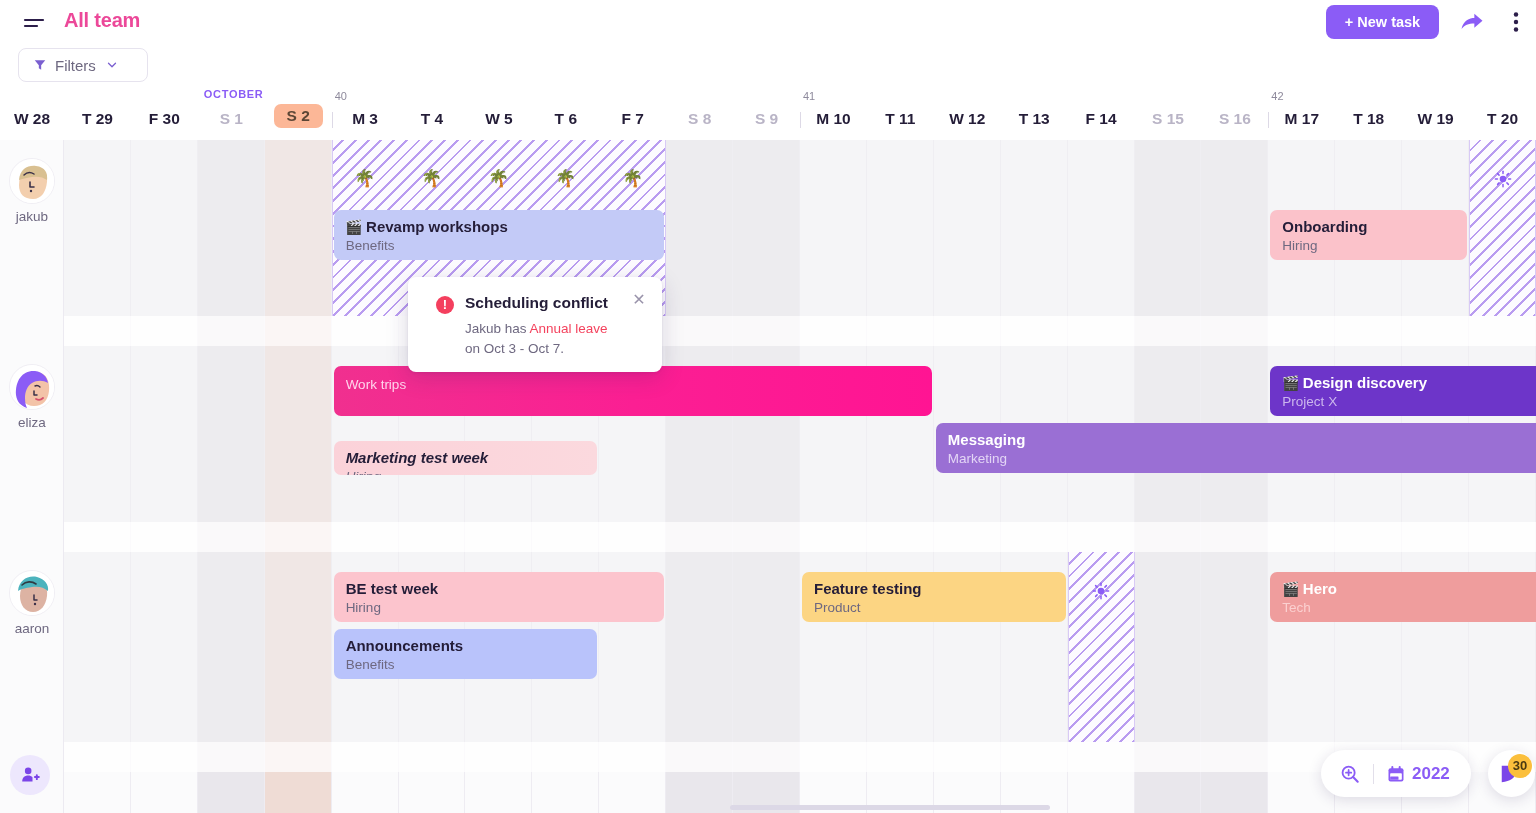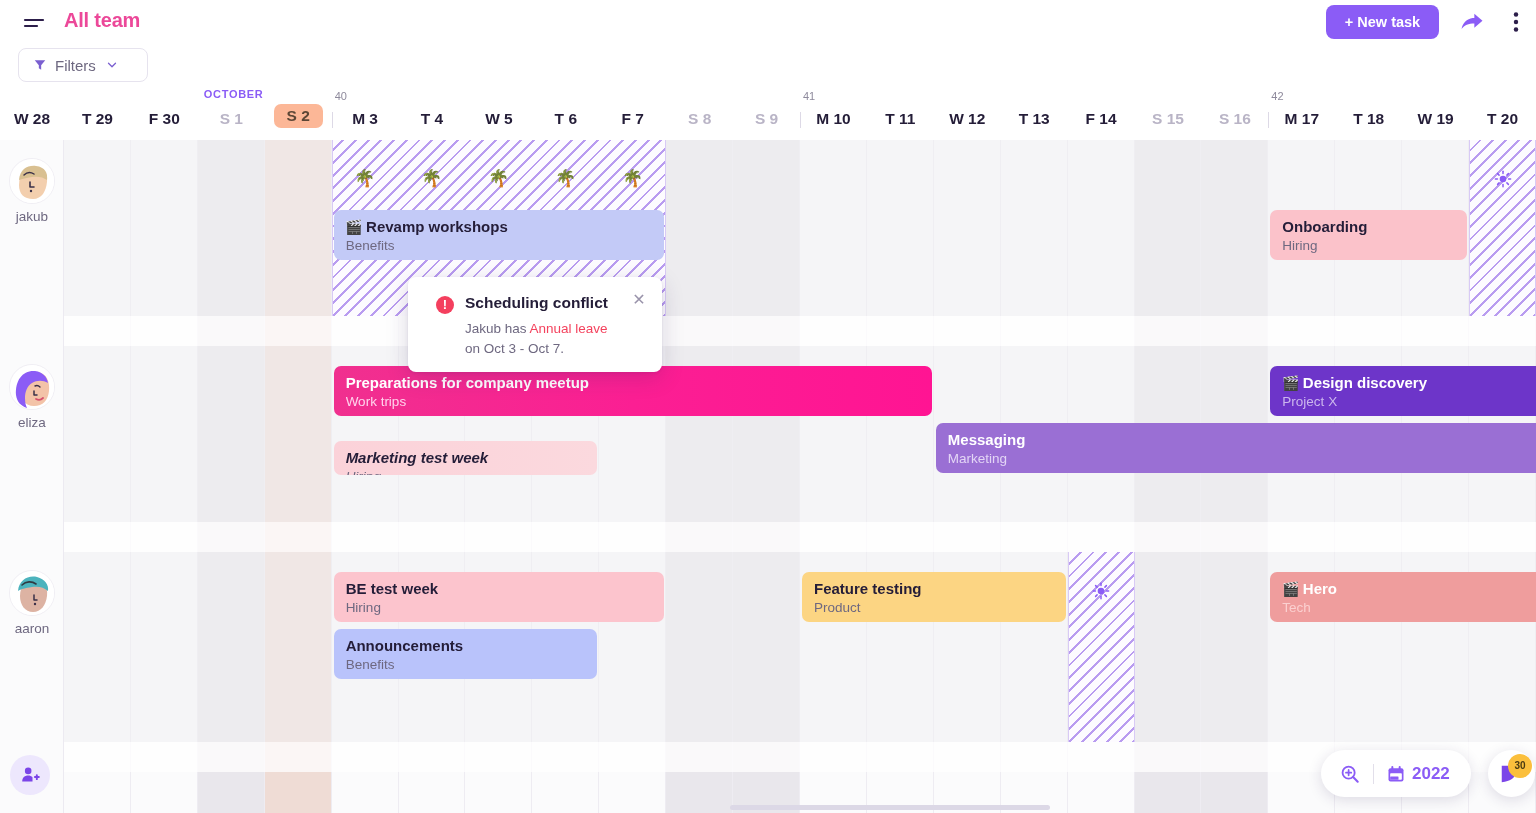--- a/index.html
+++ b/index.html
@@ -188,21 +188,21 @@
   }
   #flagbtn {
     position:absolute; left:1488px; top:750px; width:47px; height:47px;
     background:#fff; border-radius:50%;
     box-shadow:0 3px 14px rgba(50,34,90,0.15);
     z-index:50; cursor:pointer;
   }
   #flagbtn .badge {
     position:absolute; left:20px; top:4px; width:24px; height:24px;
     border-radius:50%; background:#fbbf3c; color:#4a3a12;
-    font-size:10px; font-weight:bold; text-align:center; line-height:24px;
+    font-size:13px; font-weight:bold; text-align:center; line-height:24px;
   }
   #hscroll {
     position:absolute; left:730px; top:805px; width:320px; height:5px;
     background:#dcd8e6; border-radius:3px; z-index:55; cursor:pointer;
   }
 </style>
 </head>
 <body>
 
 <div id="topbar">
@@ -393,21 +393,20 @@
         </svg></div>
       <div class="task" style="left: 269.636px; width: 330.545px; top: 70px; height: 50px; background: rgb(195, 202, 247);">
         <div class="t1" style="color: rgb(36, 29, 56);"><span class="emo">🎬</span>Revamp workshops</div>
         <div class="t2" style="color: rgb(110, 104, 128);">Benefits</div>
       </div>
       <div class="task" style="left: 1206.36px; width: 196.727px; top: 70px; height: 50px; background: rgb(251, 194, 202);">
         <div class="t1" style="color: rgb(36, 29, 56);">Onboarding</div>
         <div class="t2" style="color: rgb(110, 104, 128);">Hiring</div>
       </div>
       <div class="task" style="left: 269.636px; width: 598.182px; top: 226px; height: 50px; background-image: linear-gradient(90deg, rgb(240, 48, 143) 0%, rgb(251, 31, 147) 50%, rgb(255, 20, 147) 100%);">
-        <div class="t1" style="color: rgb(255, 255, 255);">Preparations for company meetup</div>
         <div class="t2" style="color: rgb(255, 212, 236);">Work trips</div>
       </div>
       <div class="task" style="left: 269.636px; width: 263.636px; top: 301px; height: 34px; background-image: linear-gradient(90deg, rgb(251, 210, 217) 0%, rgb(251, 217, 222) 100%); font-style: italic;">
         <div class="t1" style="color: rgb(36, 29, 56);">Marketing test week</div>
         <div class="t2" style="color: rgb(110, 104, 128);">Hiring</div>
       </div>
       <div class="task" style="left: 871.818px; width: 665.091px; top: 283px; height: 50px; background: rgb(154, 111, 212);">
         <div class="t1" style="color: rgb(255, 255, 255);">Messaging</div>
         <div class="t2" style="color: rgb(227, 213, 245);">Marketing</div>
       </div>

